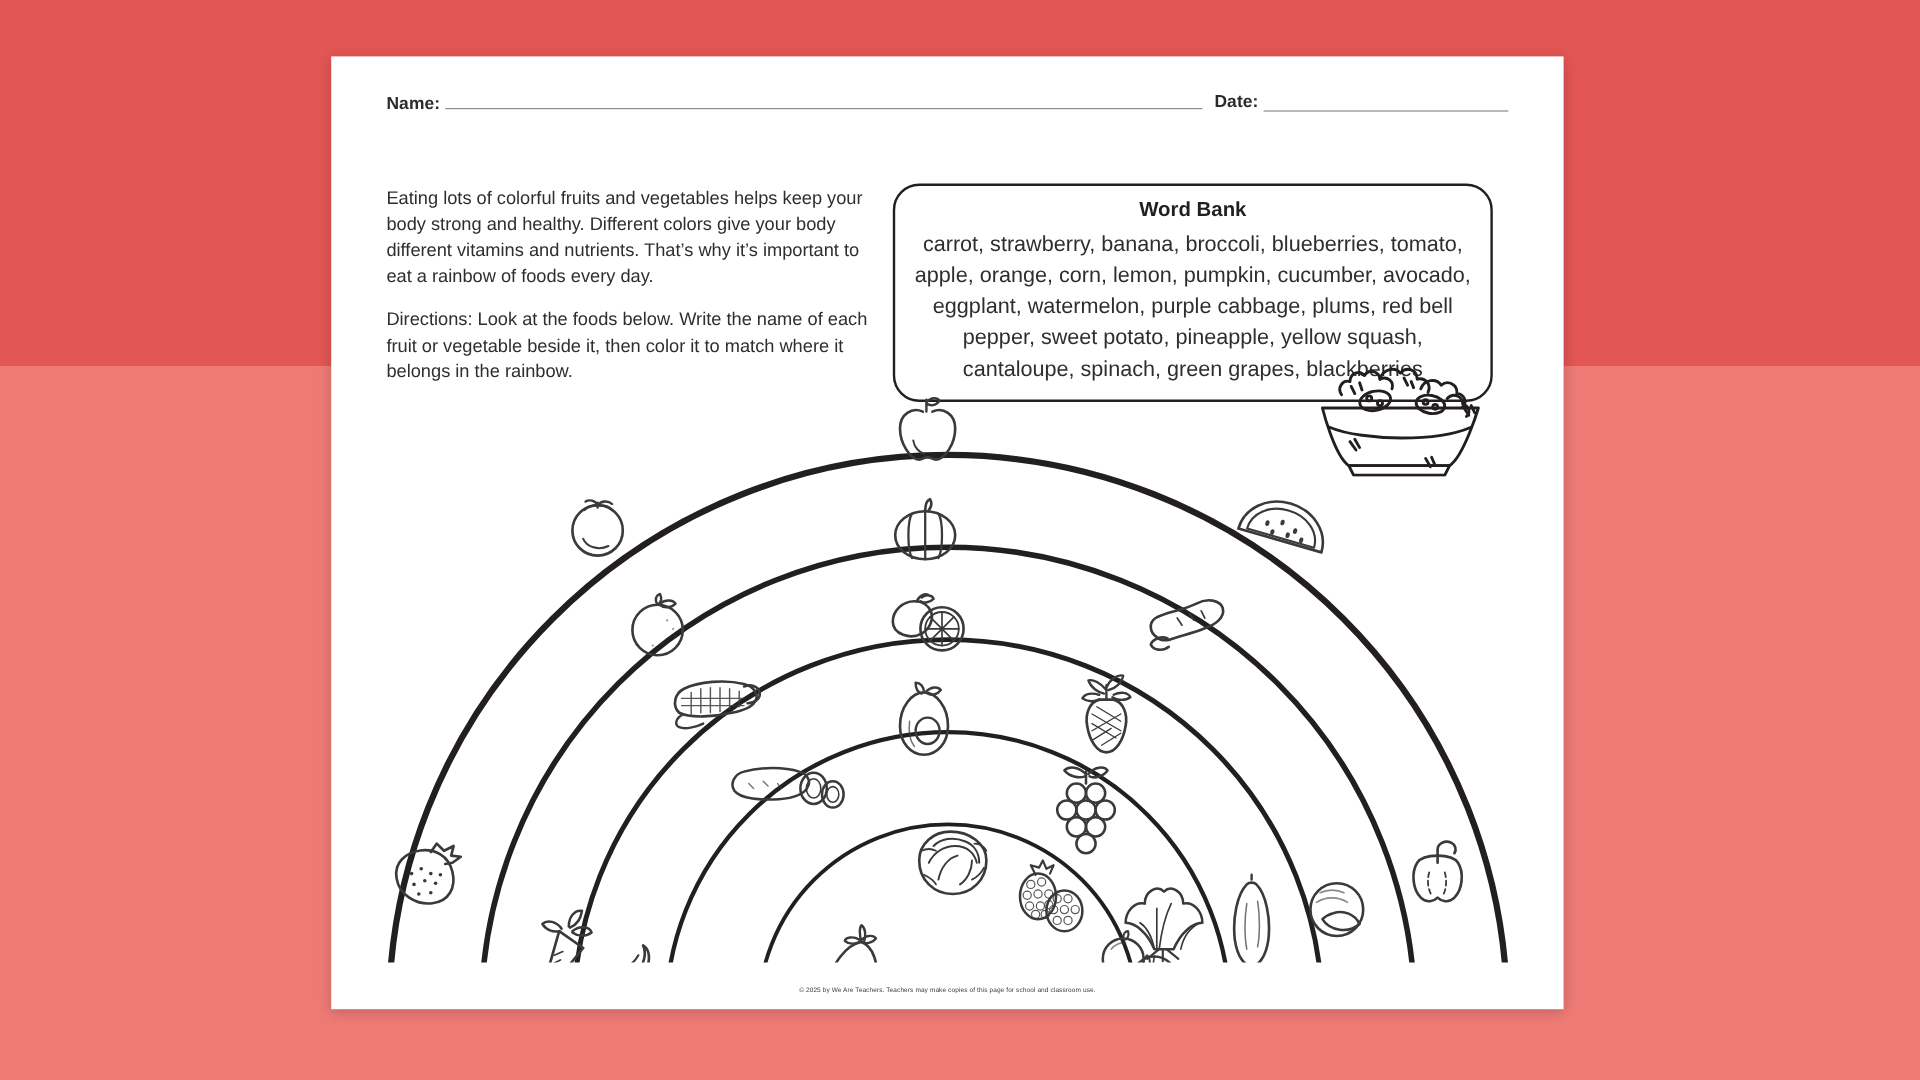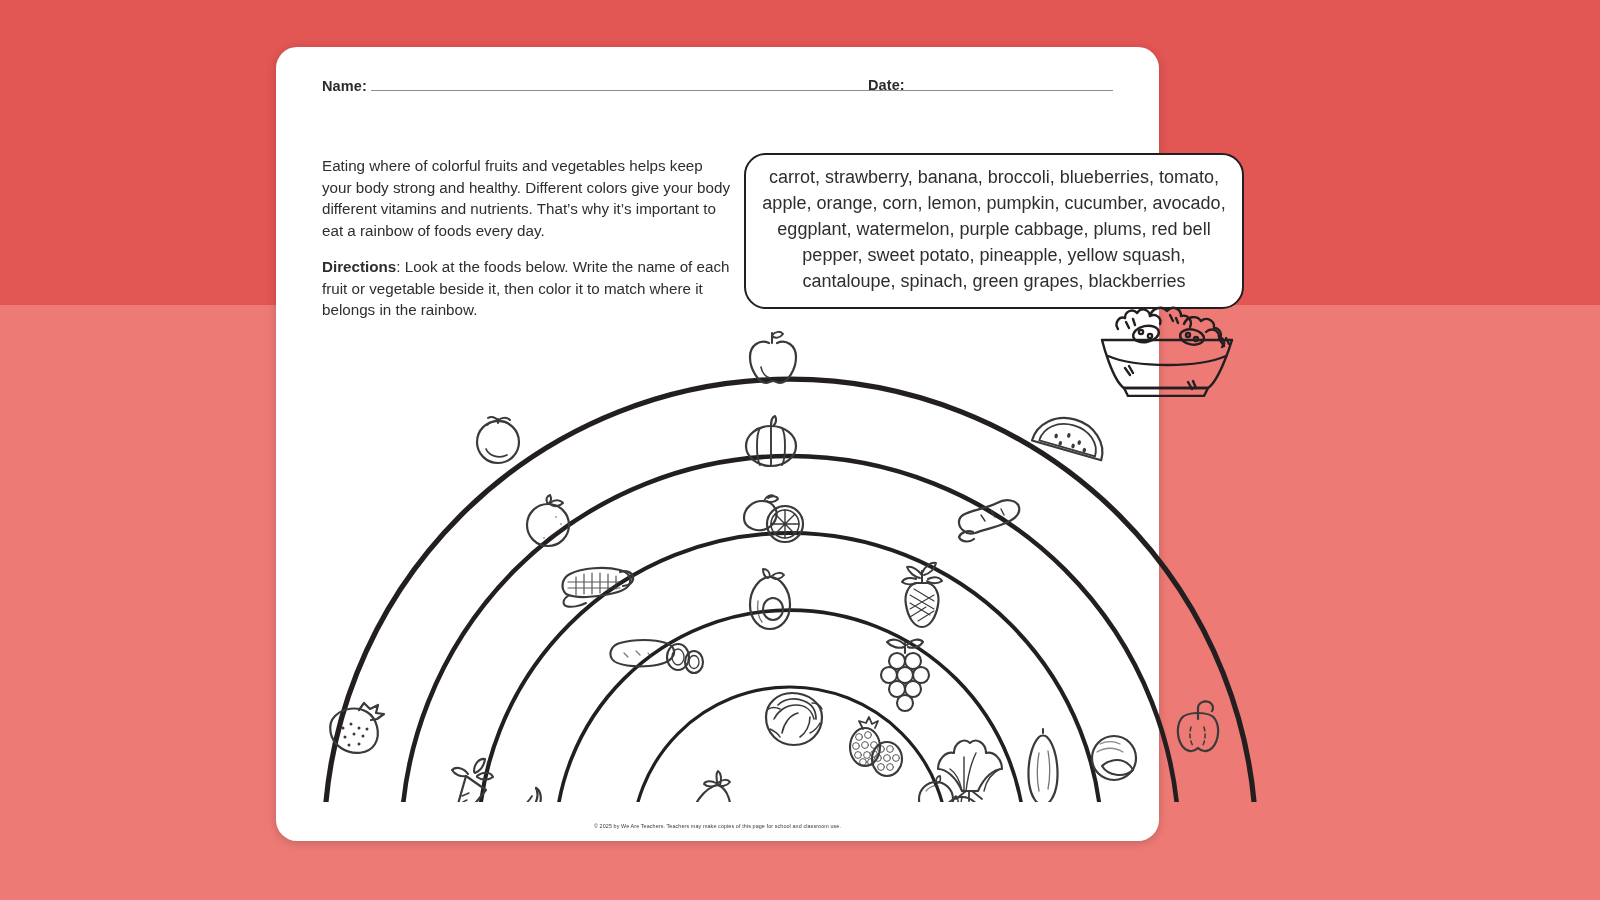--- a/index.html
+++ b/index.html
@@ -5,45 +5,45 @@
   html,body{margin:0;padding:0;}
   body{
     width:1600px;height:900px;overflow:hidden;
     font-family:"Liberation Sans", sans-serif;
     background:#ED7A75;
   }
   #bg-top{position:absolute;left:0;top:0;width:1600px;height:305px;background:#E25654;}
   #bg-bottom{position:absolute;left:0;top:305px;width:1600px;height:595px;background:#ED7A75;}
 
   #page{
-    position:absolute;left:276px;top:47px;width:883px;height:794px;
-    background:#ffffff;box-shadow:0 2px 10px rgba(0,0,0,.18);border-radius:21px;
+    position:absolute;left:276px;top:47px;width:1027px;height:794px;
+    background:#ffffff;box-shadow:0 2px 10px rgba(0,0,0,.18);
   }
 
   
   .hdr{position:absolute;top:30px;left:46px;right:46px;height:22px;}
   .hdr .lbl{font-size:14.5px;color:#2b2b2b;font-weight:600;letter-spacing:.1px;}
   .rule{border-bottom:1.4px solid #8d8d8d;flex:1;margin-left:4px;height:13px;}
   .name-wrap{position:absolute;left:0;top:0;width:680px;display:flex;align-items:baseline;}
-  .date-wrap{position:absolute;right:0;top:0;width:245px;display:flex;align-items:flex-start;}
+  .date-wrap{position:absolute;right:0;top:0;width:245px;display:flex;align-items:flex-end;}
 
   
   #title{
     position:absolute;top:52px;left:0;width:100%;text-align:center;
     font-size:37px;font-weight:bold;color:#231f20;letter-spacing:.2px;
   }
 
   
   #intro{
     position:absolute;left:46px;top:108px;width:410px;
     font-size:15.2px;line-height:1.43;color:#2e2e2e;
   }
   #intro p{margin:0 0 14px 0;}
   #intro p:last-child{margin-bottom:0;}
-  #intro b{font-weight:bold;margin-top:30px;}
+  #intro b{font-weight:normal;margin-top:30px;}
 
   
   #wordbank{
     position:absolute;left:468px;top:106px;width:500px;
     border:2.2px solid #231f20;border-radius:22px;
     padding:10px 16px 12px 16px;box-sizing:border-box;background:#fff;
   }
   #wb-title{text-align:center;font-size:17px;font-weight:bold;color:#231f20;margin-bottom:6px;}
   #wb-words{text-align:center;font-size:18px;line-height:1.44;color:#2e2e2e;}
 
@@ -74,25 +74,26 @@
       <span class="rule"></span>
     </div>
     <div class="date-wrap">
       <span class="lbl">Date:</span>
       <span class="rule"></span>
     </div>
   </div>
 
 
   <div id="intro">
-    <p>Eating where of colorful fruits and vegetables helps keep your body strong and healthy. Different colors give your body different vitamins and nutrients. That’s why it’s important to eat a rainbow of foods every day.</p>
+    <p>Eating lots of colorful fruits and vegetables helps keep your body strong and healthy. Different colors give your body different vitamins and nutrients. That’s why it’s important to eat a rainbow of foods every day.</p>
     <p><b>Directions</b><span>: Look at the foods below. Write the name of each fruit or vegetable beside it, then color it to match where it belongs in the rainbow.</span></p>
   </div>
 
   <div id="wordbank">
+    <div id="wb-title">Word Bank</div>
     <div id="wb-words">carrot, strawberry, banana, broccoli, blueberries, tomato, apple, orange, corn, lemon, pumpkin, cucumber, avocado, eggplant, watermelon, purple cabbage, plums, red bell pepper, sweet potato, pineapple, yellow squash, cantaloupe, spinach, green grapes, blackberries</div>
   </div>
 
   <div id="bowl">
     <svg viewBox="0 0 160 115" width="160" height="115">
       <g fill="none" stroke="#231f20" stroke-width="2.4" stroke-linecap="round" stroke-linejoin="round">
 
         <path d="M30 47c-4-6 1-13 7-11 0-7 8-10 12-5 4-6 12-4 13 3 6-3 12 2 10 8"></path>
         <path d="M62 34c2-8 12-11 17-5 5-6 14-3 14 5 7-2 12 5 9 11"></path>
         <path d="M96 42c3-8 13-9 17-3 6-5 14 0 13 7 6 0 9 7 5 11"></path>

